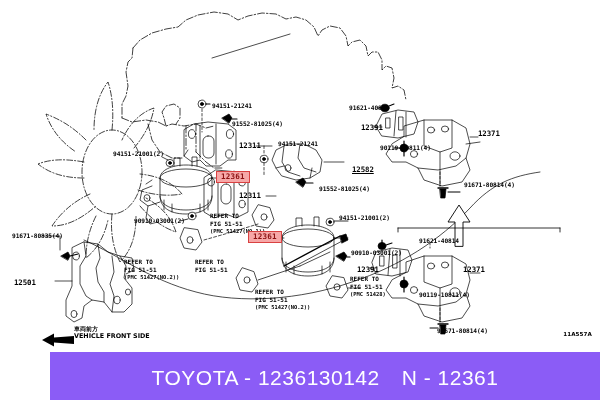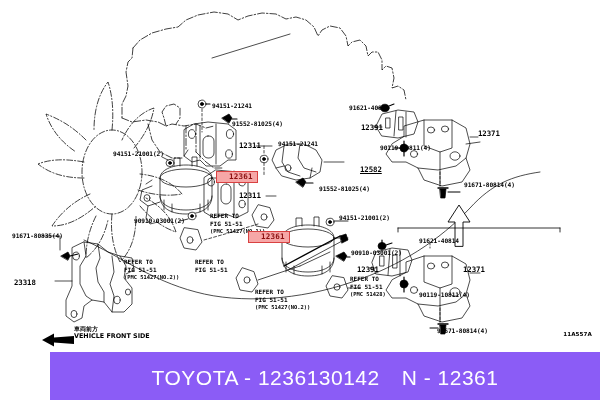--- a/index.html
+++ b/index.html
@@ -40,21 +40,21 @@
 
   
   .hl{
     position:absolute;
     background:#f6a7a7;
     border:1px solid #d94141;
     color:#8b1111;
     font-family:"DejaVu Sans Mono",monospace;
     font-size:7.6px;
     font-weight:bold;
-    padding:1px 4px 1px 12px;
+    padding:1px 4px 1px 4px;
     letter-spacing:0.2px;
     line-height:1;
   }
 
   
   .frontside{position:absolute;left:74px;top:326px;}
   .frontside .jp{
     font-family:"DejaVu Sans",sans-serif;
     font-size:6px;color:#000;line-height:1;margin-bottom:1px;
     font-weight:bold;
@@ -376,28 +376,28 @@
 
       </g>
     </svg>
 
     <div id="callout-layer">
         <div class="lbl" style="left: 212px; top: 103px;">94151-21241</div>
         <div class="lbl" style="left: 232px; top: 121px;">91552-81025(4)</div>
         <div class="lbl" style="left: 113px; top: 151px;">94151-21001(2)</div>
         <div class="lbl big" style="left: 239px; top: 142px;">12311</div>
         <div class="lbl" style="left: 278px; top: 141px;">94151-21241</div>
-        <div class="lbl big" style="left: 360px; top: 166px; text-decoration: underline;">12582</div>
+        <div class="lbl big" style="left: 352px; top: 166px; text-decoration: underline;">12582</div>
         <div class="lbl big" style="left: 239px; top: 192px;">12311</div>
         <div class="lbl" style="left: 319px; top: 186px;">91552-81025(4)</div>
         <div class="lbl" style="left: 134px; top: 218px;">90910-03001(2)</div>
         <div class="lbl" style="left: 339px; top: 215px;">94151-21001(2)</div>
         <div class="lbl" style="left: 351px; top: 250px;">90910-03001(2)</div>
         <div class="lbl" style="left: 12px; top: 233px;">91671-80835(4)</div>
-        <div class="lbl big" style="left: 14px; top: 279px;">23318</div>
+        <div class="lbl big" style="left: 14px; top: 279px;">12501</div>
         <div class="lbl" style="left: 349px; top: 105px;">91621-40814</div>
         <div class="lbl big" style="left: 361px; top: 124px;">12391</div>
         <div class="lbl big" style="left: 478px; top: 130px;">12371</div>
         <div class="lbl" style="left: 380px; top: 145px;">90119-10811(4)</div>
         <div class="lbl" style="left: 464px; top: 182px;">91671-80814(4)</div>
         <div class="lbl" style="left: 419px; top: 238px;">91621-40814</div>
         <div class="lbl big" style="left: 357px; top: 266px;">12391</div>
         <div class="lbl big" style="left: 463px; top: 266px;">12371</div>
         <div class="lbl" style="left: 419px; top: 292px;">90119-10811(4)</div>
         <div class="lbl" style="left: 437px; top: 328px;">91671-80814(4)</div>

